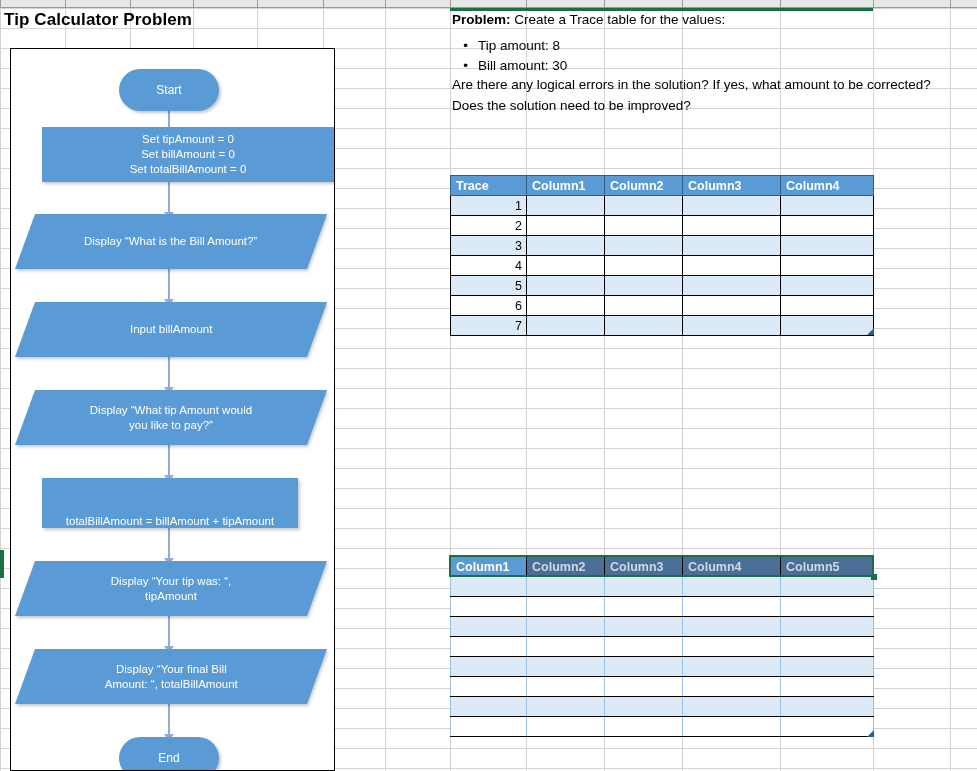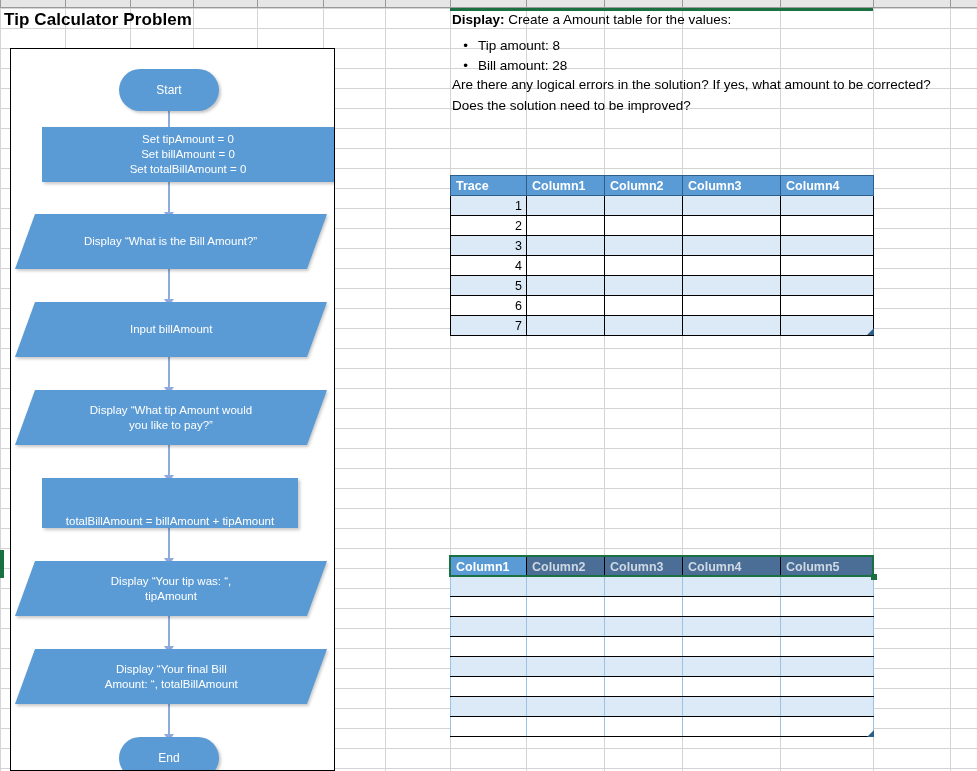--- a/index.html
+++ b/index.html
@@ -137,27 +137,27 @@
   </div>
 
 <div class="hdr-band"></div>
 
 <div class="sel-top-green" style="left:450px; top:8px; width:423px;"></div>
 <div class="sel-left-green" style="left:0px; top:550px; height:28px;"></div>
 
 <div id="title">Tip Calculator Problem</div>
 
 <div class="qtext" style="left:452px; top:13px;">
-  <b>Display:</b><span> Create a Amount table for the values:</span>
+  <b>Problem:</b><span> Create a Trace table for the values:</span>
 </div>
 <div class="bullet" style="left:452px; top:38px;">
   <span class="dot">&nbsp;&nbsp;&nbsp;•</span><span>Tip amount: 8</span>
 </div>
 <div class="bullet" style="left:452px; top:58px;">
-  <span class="dot">&nbsp;&nbsp;&nbsp;•</span><span>Bill amount: 28</span>
+  <span class="dot">&nbsp;&nbsp;&nbsp;•</span><span>Bill amount: 30</span>
 </div>
 <div class="qtext" style="left:452px; top:78px;">Are there any logical errors in the solution? If yes, what amount to be corrected?</div>
 <div class="qtext" style="left:452px; top:99px;">Does the solution need to be improved?</div>
 
 <table class="xtable" id="table1" style="left:450px; top:175px; width:423px;">
   <colgroup>
     <col style="width:76px">
       <col style="width:78px">
       <col style="width:78px">
       <col style="width:98px">

